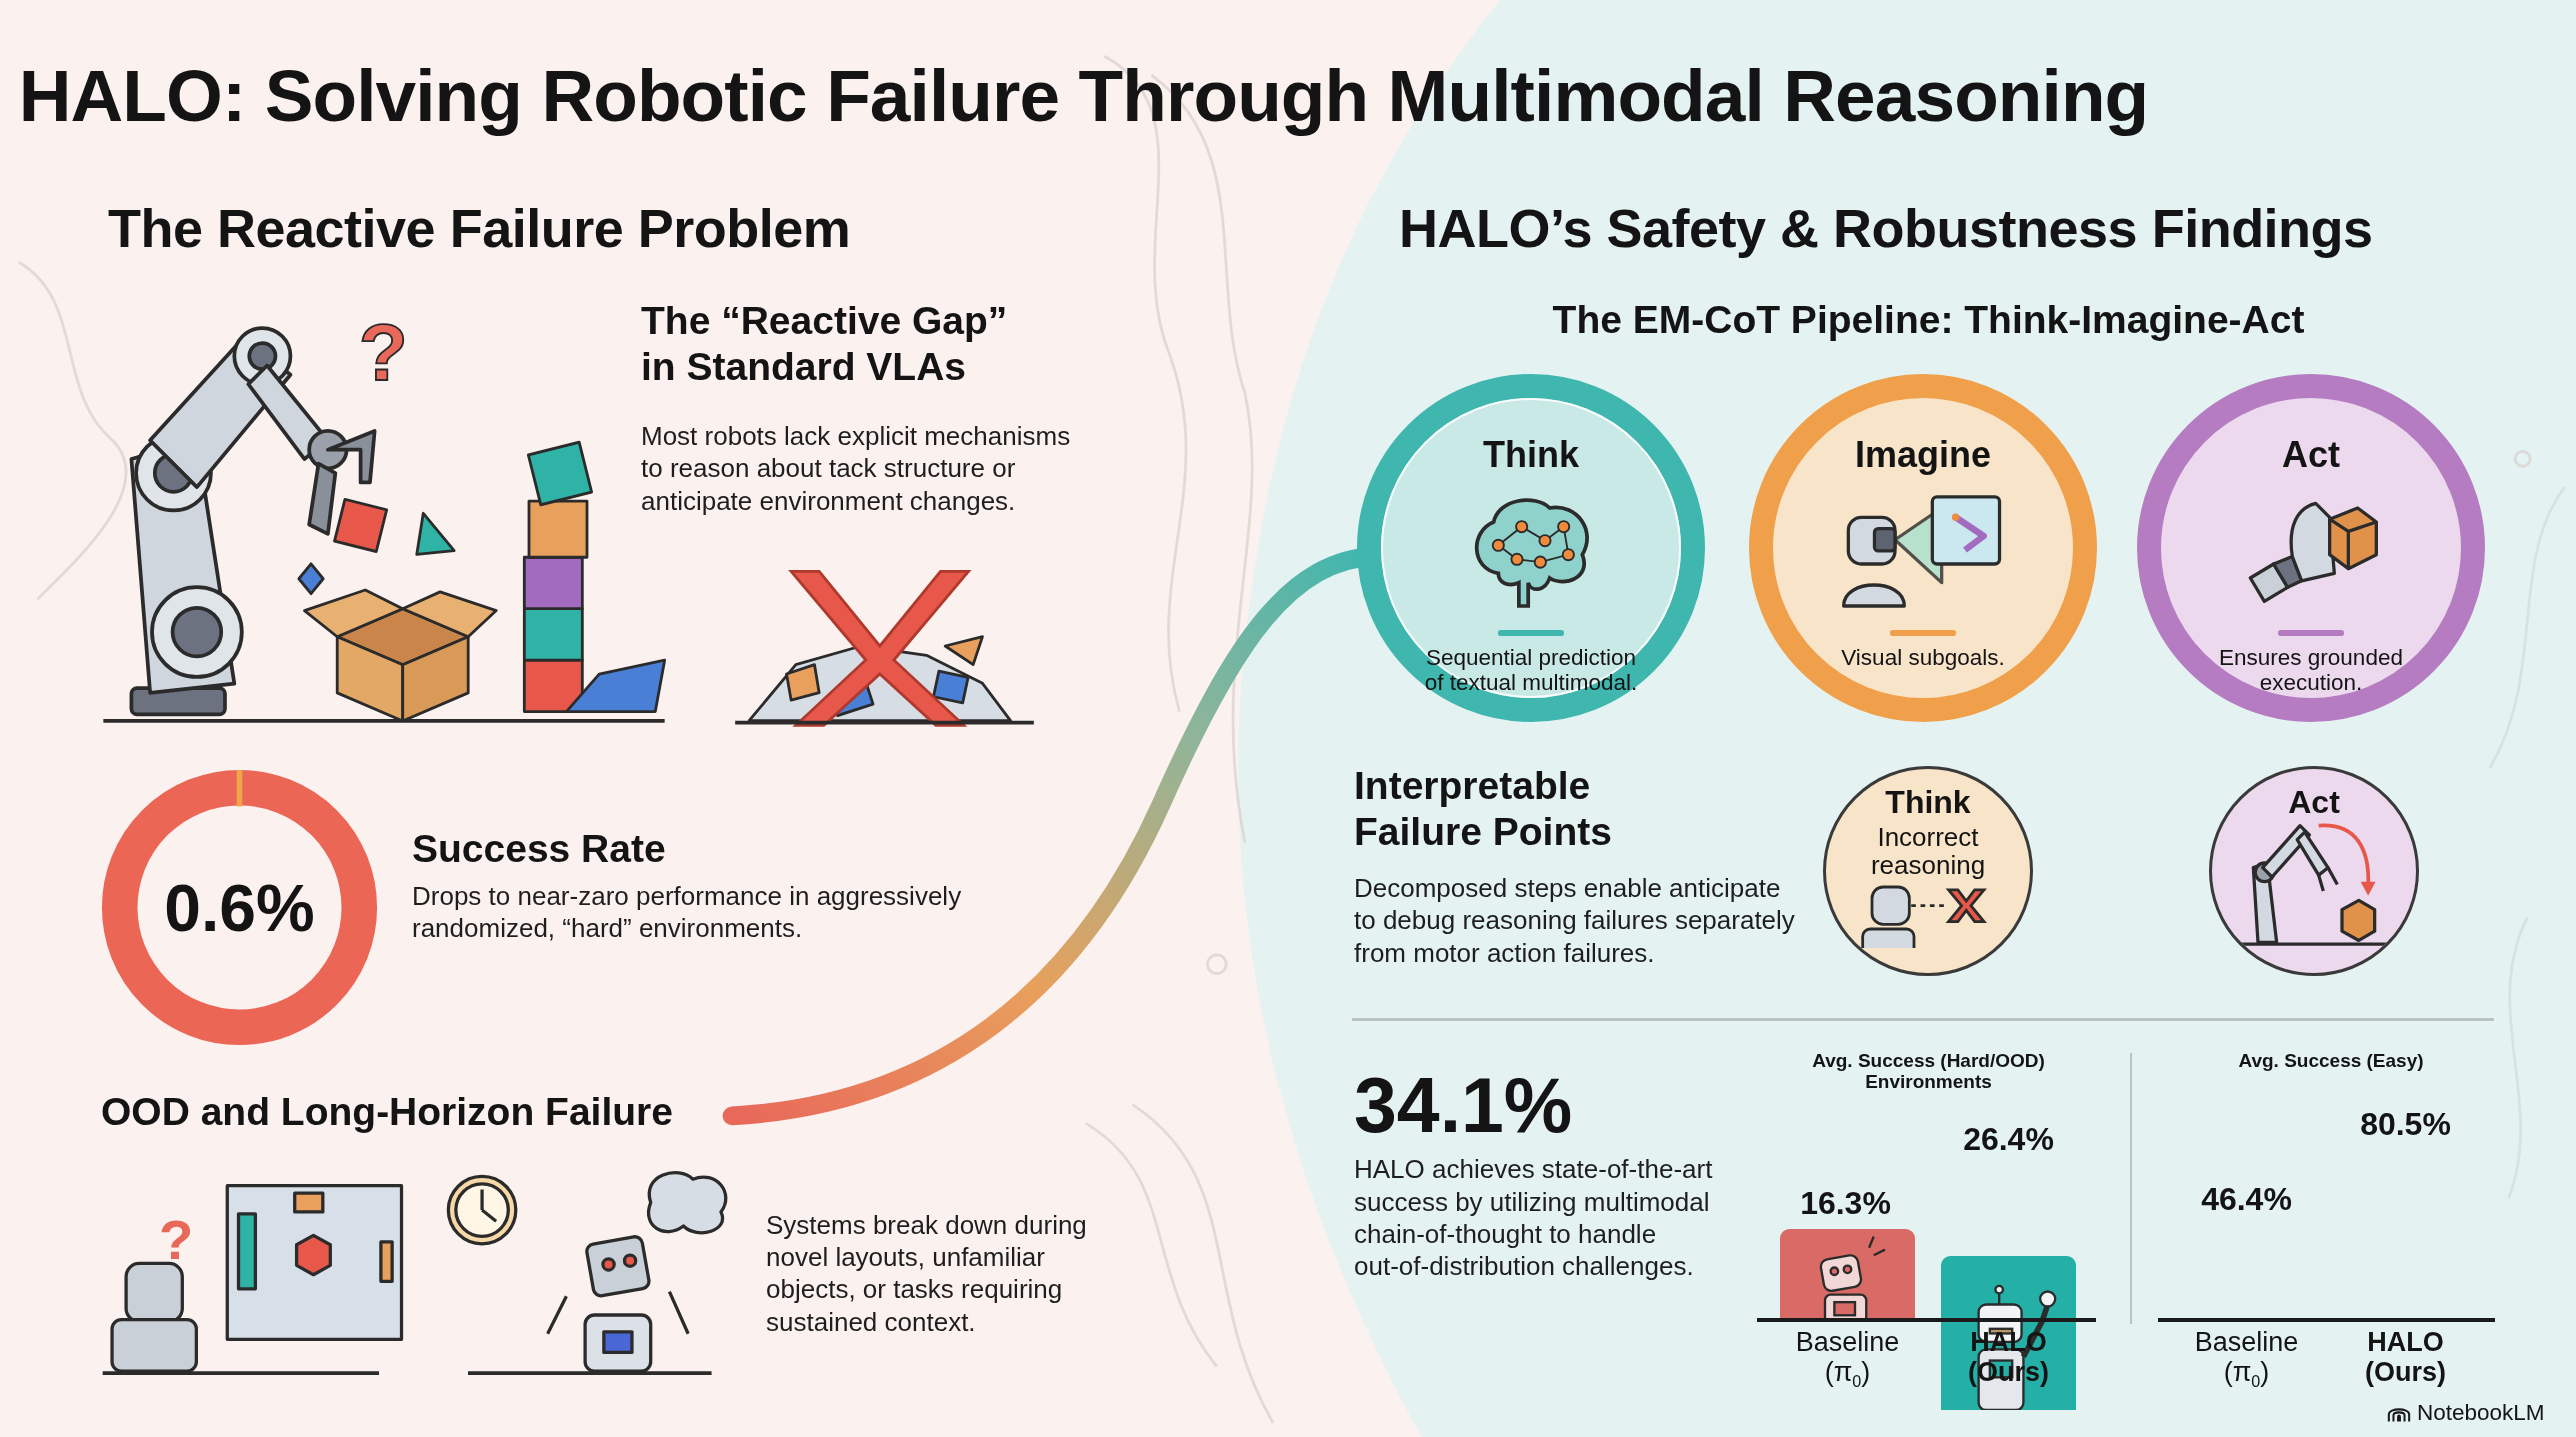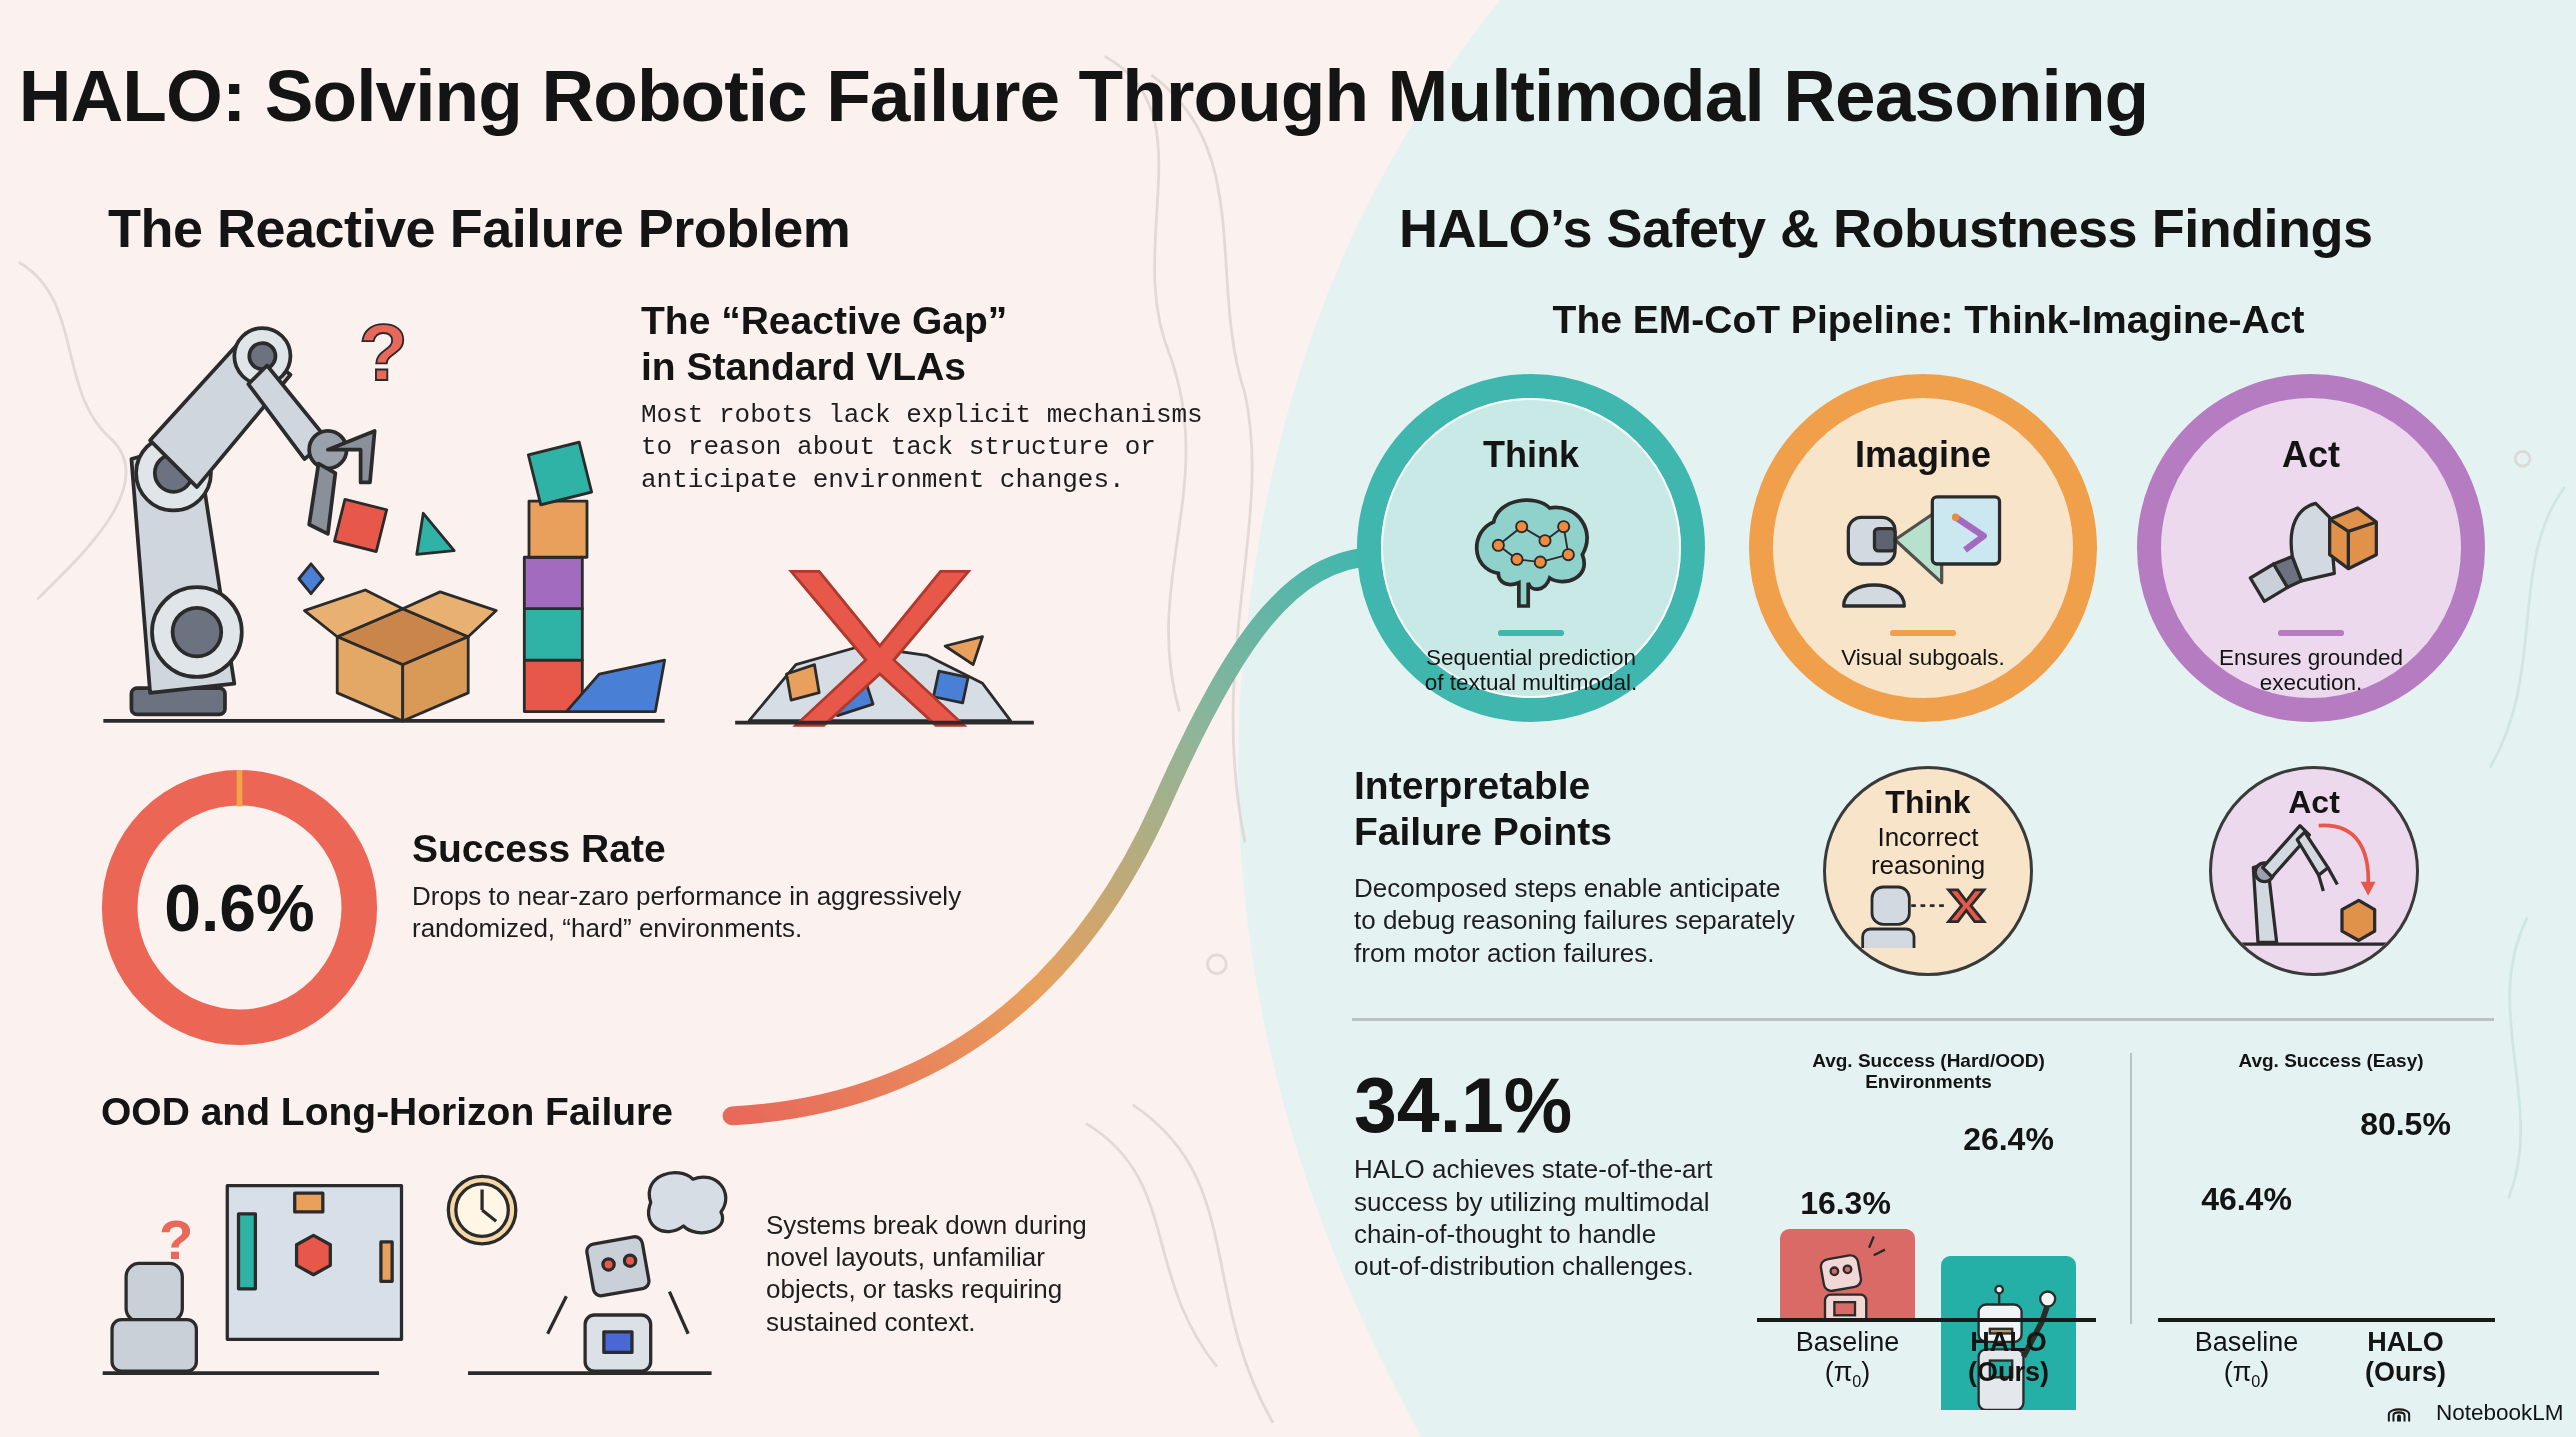--- a/index.html
+++ b/index.html
@@ -63,21 +63,21 @@
 
   
   .chart-title { font-size: 19px; font-weight: 700; text-align: center; line-height: 1.12; }
   .bar-val { font-size: 32px; font-weight: 700; text-align: center; }
   .bar { border-radius: 9.4px 9.4px 0 0; position: relative; overflow: hidden; }
   .axis-line { height: 3.7px; background: #1a1a1a; }
   .bar-cat { font-size: 27px; text-align: center; line-height: 1.12; }
   .bar-cat.bold { font-weight: 700; }
   sub { font-size: 60%; }
 
-  .brand { font-size: 22.5px; display: flex; align-items: center; gap: 25px; }
+  .brand { font-size: 22.5px; display: flex; align-items: center; gap: 6px; }
 </style>
 </head>
 <body>
 
 <div class="bg-left"></div>
 <div class="bg-right"></div>
 
 <svg class="deco" width="2576" height="1438" viewBox="0 0 2752 1536">
   <g fill="none" stroke="#d9cfcc" stroke-width="3" opacity="0.7">
     <path d="M1180 60 C1290 120, 1200 260, 1250 380 C1300 520, 1220 620, 1260 760"></path>
@@ -160,21 +160,21 @@
     <path d="M65 10 L95 10 L160 90 L225 10 L255 10 L175 105 L250 175 L220 175 L160 120 L100 175 L70 175 L145 105 Z" fill="#e8584a" stroke="#b0392e" stroke-width="3"></path>
   </g>
   <line x1="5" y1="172" x2="325" y2="172" stroke="#2b2b2b" stroke-width="4"></line>
 </svg>
 
 <div class="abs" style="left:641px; top:298px;">
   <div class="h3">
     <div>The “Reactive Gap”</div>
     <div>in Standard VLAs</div>
   </div>
-  <div class="body" style="margin-top:9px;font-family:Liberation Mono, monospace;">
+  <div class="body" style="margin-top:30px;">
     <div>Most robots lack explicit mechanisms</div>
     <div>to reason about tack structure or</div>
     <div>anticipate environment changes.</div>
   </div>
 </div>
 
 <div class="abs gauge">
   <svg width="277" height="277" viewBox="0 0 296 296">
     <circle cx="148" cy="148" r="128" fill="none" stroke="#ec6656" stroke-width="38"></circle>
     <line x1="148" y1="1" x2="148" y2="40" stroke="#f2a548" stroke-width="6"></line>

